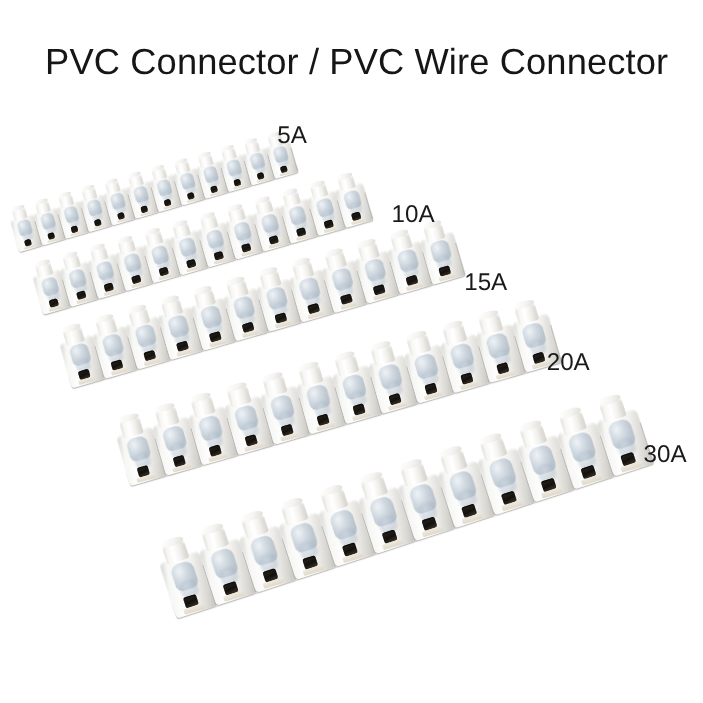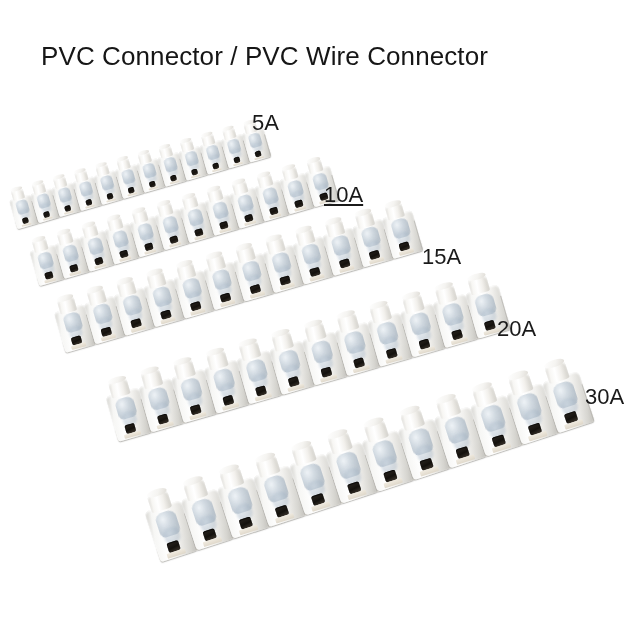--- a/index.html
+++ b/index.html
@@ -17,21 +17,21 @@
     height: 639px;
     background: #ffffff;
     overflow: hidden;
   }
 
   
   #product-title {
     position: absolute;
     left: 41px;
     top: 39px;
-    font-size: 26px;
+    font-size: 33px;
     line-height: 34px;
     color: #161616;
     letter-spacing: 0.1px;
     white-space: nowrap;
     font-weight: 400;
   }
 
   
   .amp-label {
     position: absolute;
@@ -818,19 +818,19 @@
               <div class="seg-ledge"></div>
               <div class="seg-seam"></div>
             </div>
             <div class="seg-post"></div>
           </div>
         </div>
       </div>
     </div>
   <div id="labels-layer">
       <div class="amp-label" style="left: 252px; top: 112px;">5A</div>
-      <div class="amp-label" style="left: 324px; top: 184px; text-decoration: underline;">10A</div>
+      <div class="amp-label" style="left: 356px; top: 184px;">10A</div>
       <div class="amp-label" style="left: 422px; top: 246px;">15A</div>
       <div class="amp-label" style="left: 497px; top: 318px;">20A</div>
-      <div class="amp-label" style="left: 585px; top: 386px;">30A</div>
+      <div class="amp-label" style="left: 585px; top: 402px;">30A</div>
     </div>
 
 </div>
 
 </body></html>

